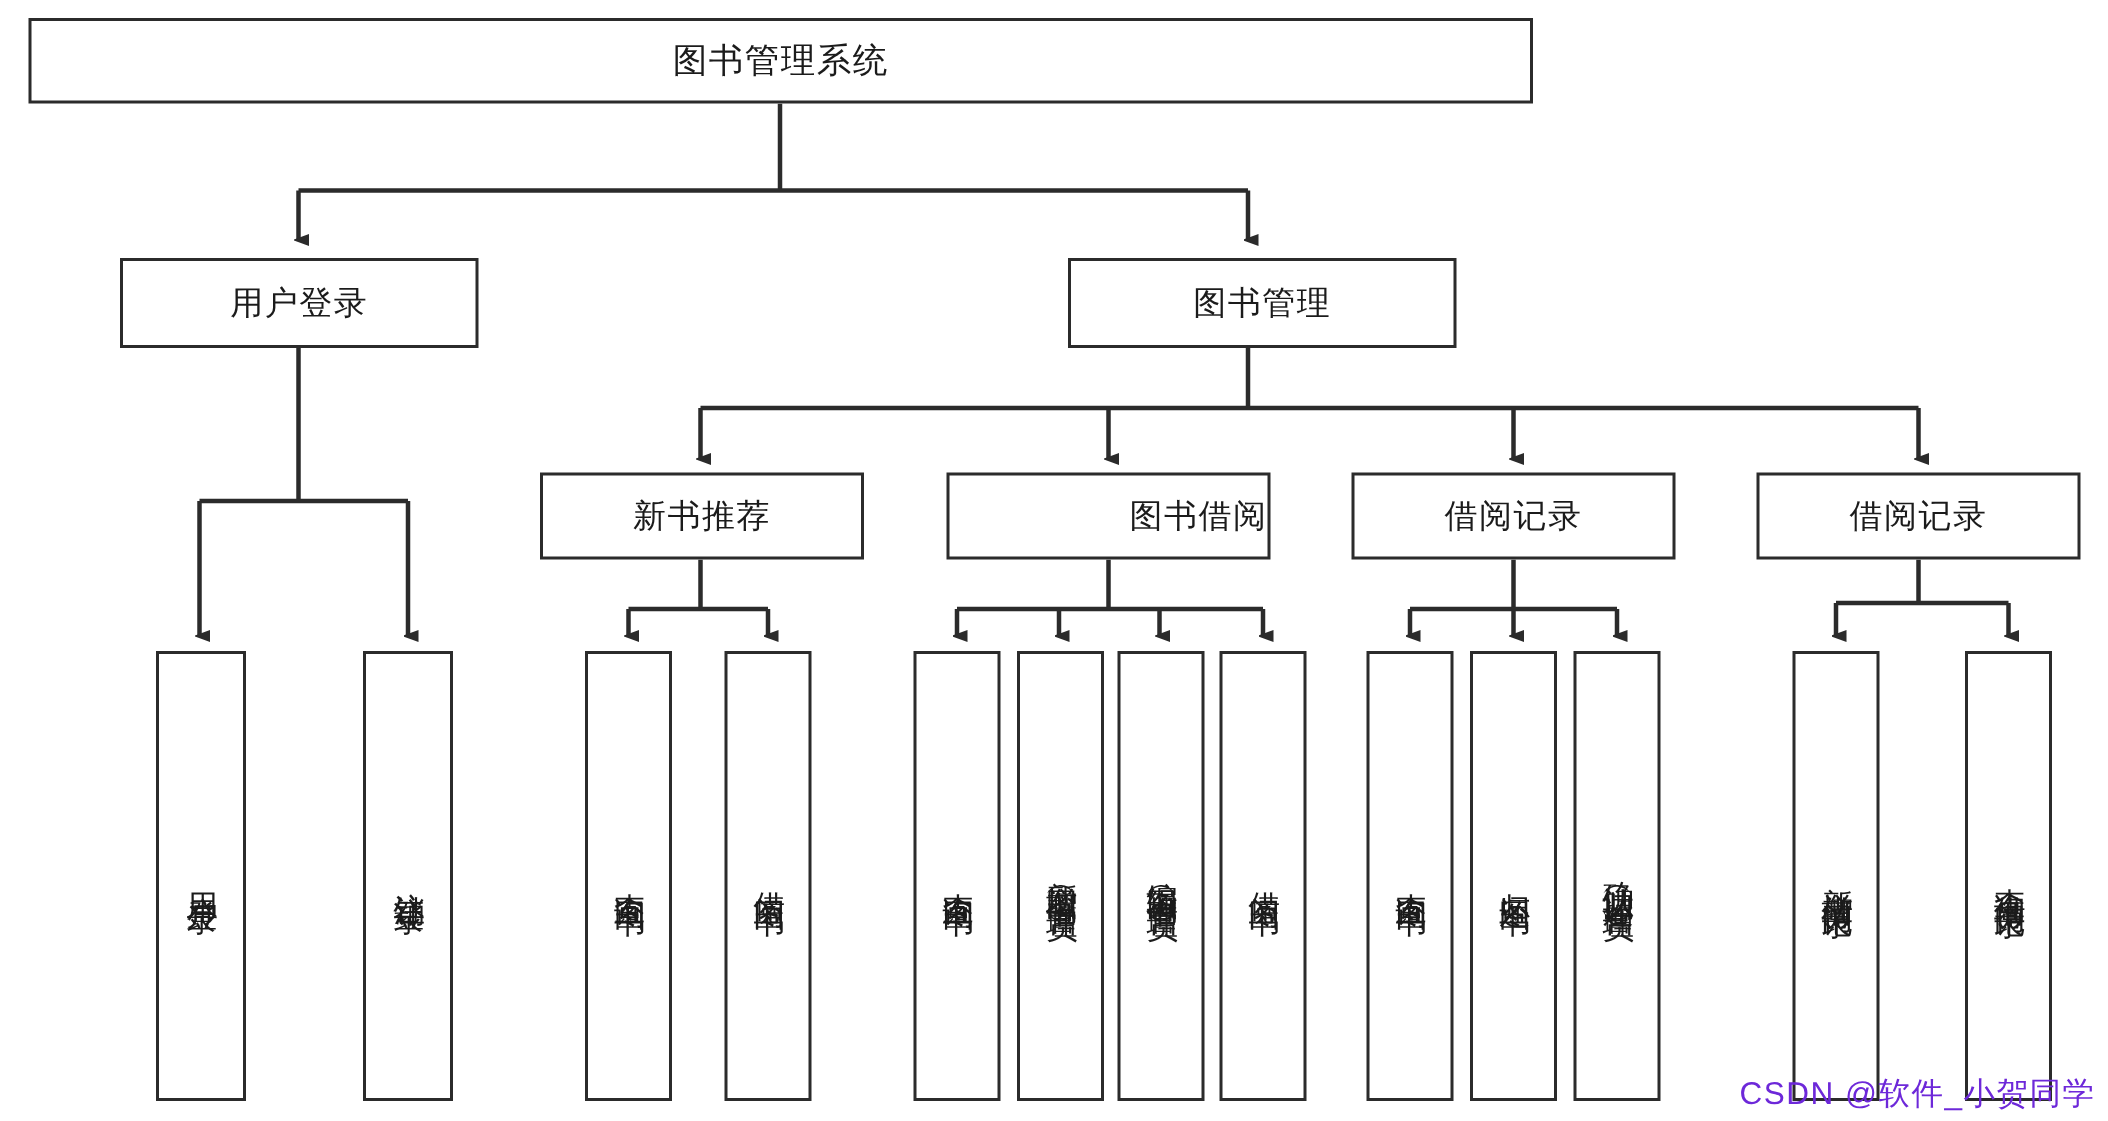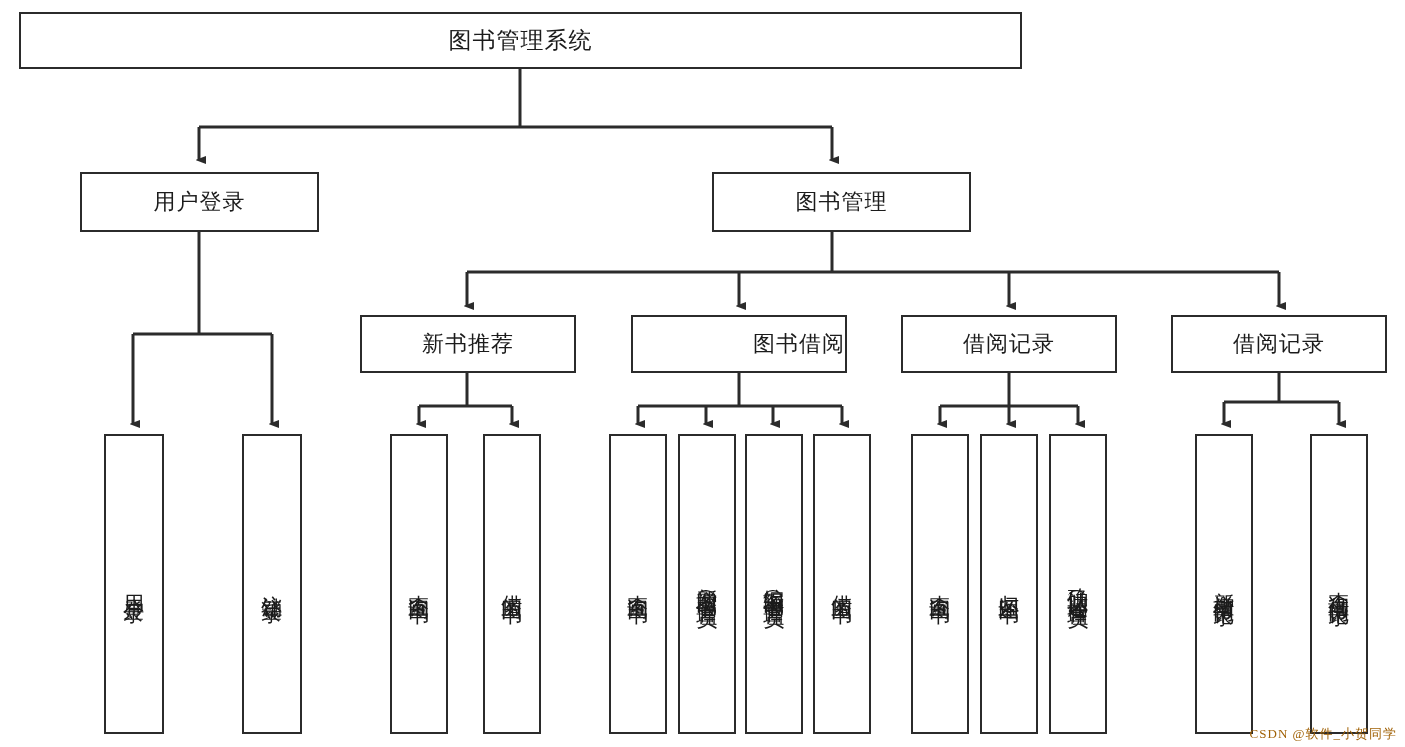--- a/index.html
+++ b/index.html
@@ -36,26 +36,25 @@
     white-space:nowrap;
   }
   .node .lbl{pointer-events:none;}
   .node.vert .lbl{
     writing-mode:vertical-rl;
     text-orientation:upright;
   }
   #watermark{
     position:absolute;
     right:8px;bottom:4px;
-    font-size:13px;
-    color:#a16207;
+    font-size:21px;
+    color:#6d28d9;
     letter-spacing:1px;
     user-select:none;
     white-space:nowrap;
-    font-family:Liberation Serif, serif;
   }
 </style>
 </head>
 <body>
 
 <div id="diagram-root">
 
   <svg id="edges" viewBox="0 0 1405 747" xmlns="http://www.w3.org/2000/svg">
     <defs>
       <marker id="arrow" markerWidth="10" markerHeight="10" refX="4" refY="7" orient="auto" markerUnits="userSpaceOnUse">

